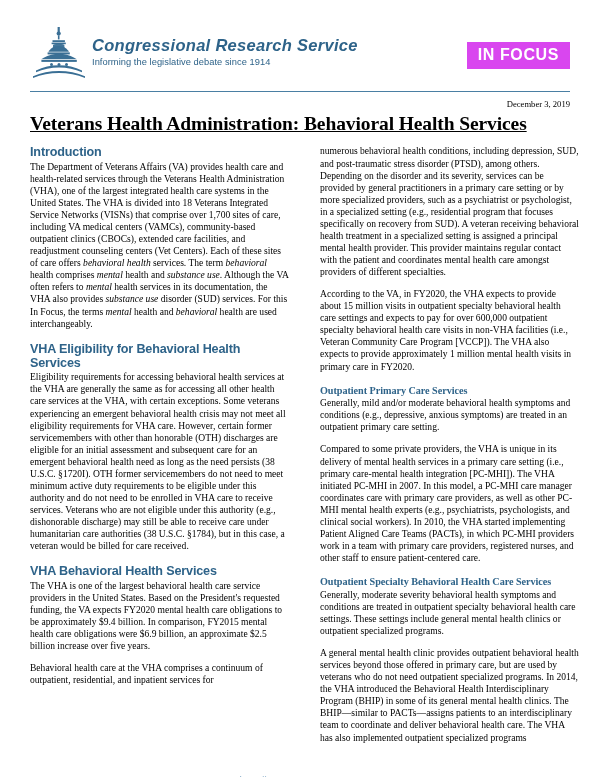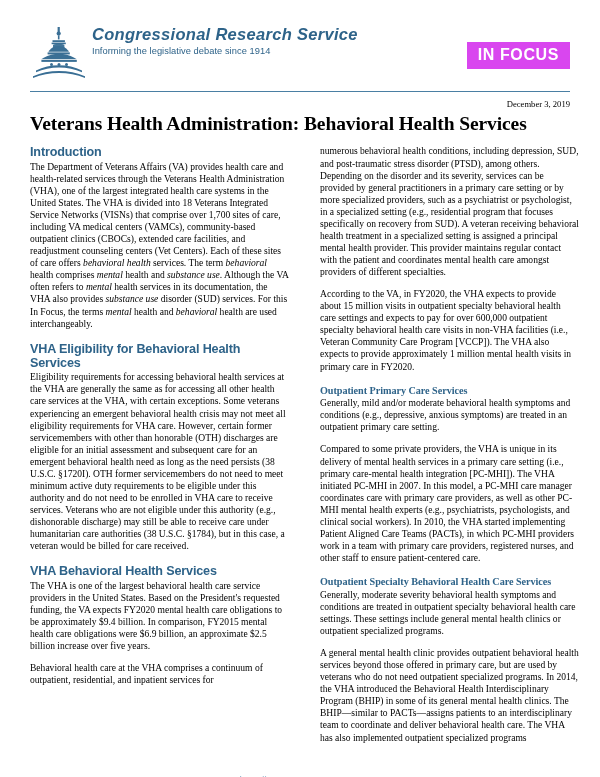--- a/index.html
+++ b/index.html
@@ -28,21 +28,21 @@
   
   .masthead {
     position: relative;
     height: 62px;
     margin: 26px 30px 0 30px;
     display: flex;
     align-items: flex-start;
   }
   .logo-block {
     display: flex;
-    align-items: flex-start;
+    align-items: center;
     flex: 1;
   }
   .logo-mark {
     width: 58px;
     height: 54px;
     flex: 0 0 58px;
     position: relative;
   }
   .brand-text {
     padding-left: 4px;
@@ -92,20 +92,21 @@
     color: #000;
   }
   .doc-title {
     margin: 4px 30px 0 30px;
     font-family: "Liberation Serif", serif;
     font-weight: bold;
     font-size: 19.5px;
     line-height: 1.1;
     color: #000;
     letter-spacing: -0.1px;
+    text-decoration: underline;
   }
 
   
   .columns {
     margin: 11px 30px 0 30px;
     display: flex;
     gap: 31px;
   }
   .col {
     width: 259px;

